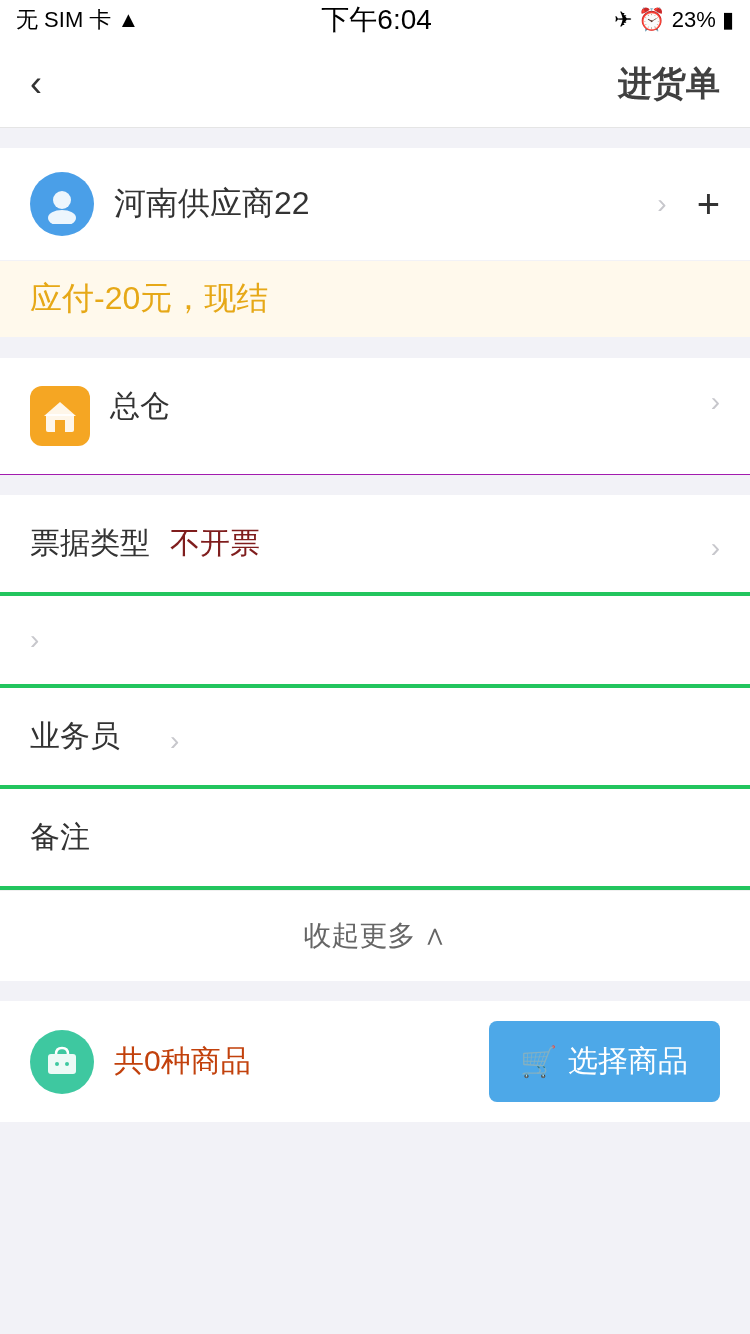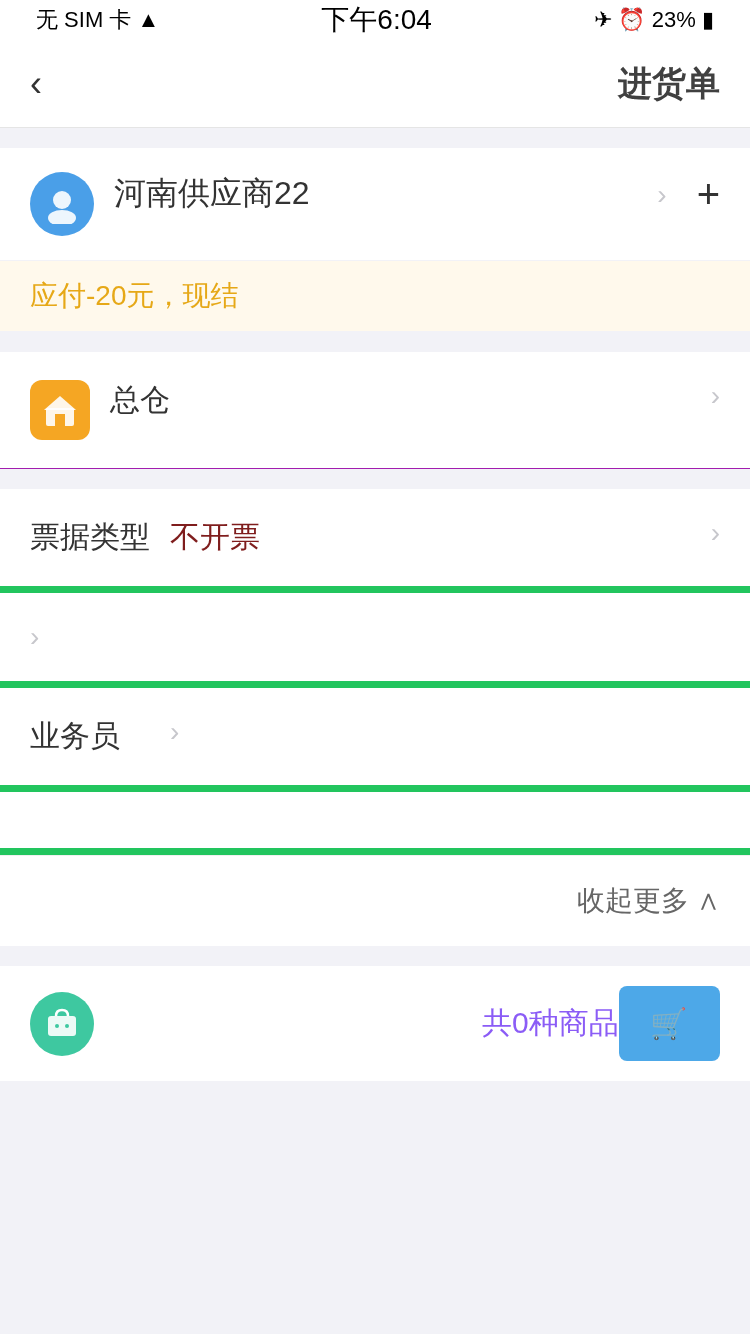--- a/index.html
+++ b/index.html
@@ -13,21 +13,21 @@
       color: #333;
     }
 
     
     .status-bar {
       height: 40px;
       background: #fff;
       display: flex;
       align-items: center;
       justify-content: space-between;
-      padding: 0 36px;
+      padding: 0 16px;
       font-size: 24px;
       color: #000;
     }
     .status-left { display: flex; align-items: center; gap: 8px; font-size: 22px; }
     .status-center { font-size: 28px; font-weight: 500; }
     .status-right { display: flex; align-items: center; gap: 6px; font-size: 22px; }
 
     
     .nav-bar {
       height: 88px;
@@ -63,21 +63,21 @@
 
     
     .card {
       background: #fff;
       margin: 0;
     }
 
     
     .supplier-row {
       display: flex;
-      align-items: flex-start;
+      align-items: center;
       padding: 24px 30px;
       border-bottom: 1px solid #f2f2f7;
       background: #fff;
     }
     .supplier-avatar {
       width: 64px;
       height: 64px;
       border-radius: 50%;
       background: #4a9fe8;
       display: flex;
@@ -105,21 +105,21 @@
       color: #333;
       font-size: 40px;
       font-weight: 300;
       cursor: pointer;
     }
 
     
     .notice-bar {
       background: #fff9ec;
       padding: 16px 30px;
-      font-size: 28px;
+      font-size: 32px;
       color: #e6a817;
       border-bottom: 1px solid #f2f2f7;
     }
 
     
     .row-item {
       display: flex;
       padding: 28px 30px;
       background: #fff;
       border-bottom: 1px solid #a21caf;
@@ -142,24 +142,24 @@
       color: #333;
     }
     .row-chevron {
       color: #c7c7cc;
       font-size: 28px;
     }
 
     
     .form-row {
       display: flex;
-      align-items: flex-start;
+      align-items: flex-end;
       padding: 28px 30px;
       background: #fff;
-      border-bottom: 7px solid #22c55e;
+      border-bottom: 4px solid #22c55e;
     }
     .form-label {
       width: 140px;
       font-size: 30px;
       color: #333;
       flex-shrink: 0;
     }
     .form-value {
       flex: 1;
       font-size: 30px;
@@ -171,21 +171,21 @@
       color: #c7c7cc;
     }
     .form-chevron {
       color: #c7c7cc;
       font-size: 28px;
     }
 
     
     .collapse-bar {
       background: #fff;
-      text-align: right;
+      text-align: center;
       padding: 26px 30px;
       font-size: 28px;
       color: #666;
       border-top: 1px solid #f0f0f0;
       cursor: pointer;
     }
 
     
     .product-bar {
       background: #fff;
@@ -202,22 +202,21 @@
       display: flex;
       align-items: center;
       justify-content: center;
       margin-right: 20px;
       flex-shrink: 0;
     }
     .product-icon svg { width: 36px; height: 36px; }
     .product-count {
       flex: 1;
       font-size: 30px;
-      color: #8b5cf6;
-      text-align: right;
+      color: #c2410c;
     }
     .select-btn {
       background: #4da8e8;
       color: #fff;
       border: none;
       border-radius: 8px;
       padding: 20px 32px;
       font-size: 30px;
       display: flex;
       align-items: center;
@@ -300,35 +299,37 @@
   <div class="form-row">
     <span class="form-chevron">›</span>
   </div>
 
   <div class="form-row">
     <div class="form-label">业务员</div>
     <span class="form-chevron">›</span>
   </div>
 
   <div class="form-row">
+    <div class="form-label">备注</div>
   </div>
 
   <div class="collapse-bar">收起更多 ∧</div>
 </div>
 
 <div class="section-gap"></div>
 
 <div class="product-bar">
   <div class="product-icon">
     <svg viewBox="0 0 36 36" fill="none" xmlns="http://www.w3.org/2000/svg">
       <rect x="4" y="10" width="28" height="20" rx="3" fill="#fff" opacity="0.9"></rect>
       <path d="M12 10 Q12 4 18 4 Q24 4 24 10" stroke="#fff" stroke-width="2.5" fill="none"></path>
       <circle cx="13" cy="20" r="2" fill="#3ec8a0"></circle>
       <circle cx="23" cy="20" r="2" fill="#3ec8a0"></circle>
     </svg>
   </div>
   <div class="product-count">共0种商品</div>
   <button class="select-btn">
     <span class="select-btn-icon">🛒</span>
+    <span>选择商品</span>
   </button>
 </div>
 
 <div class="page-bg"></div>
 
 </body></html>

